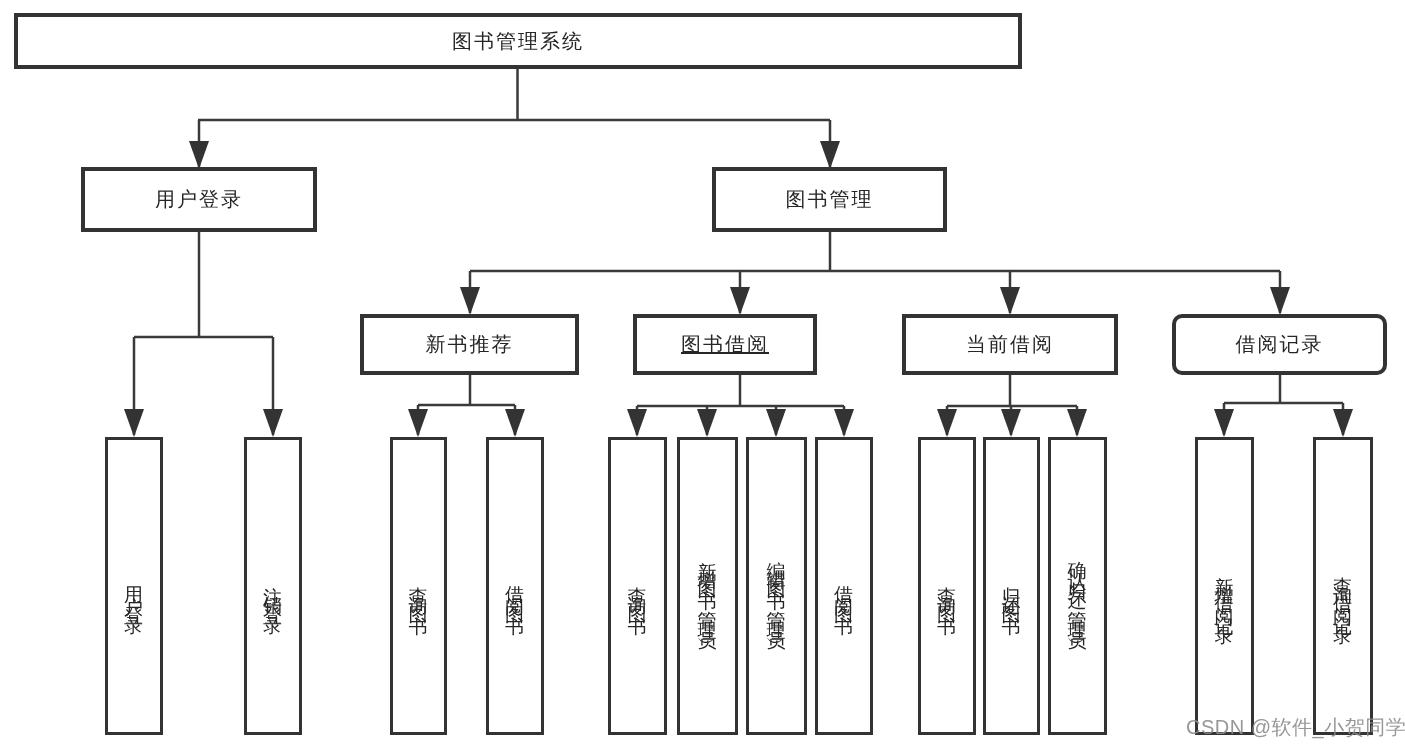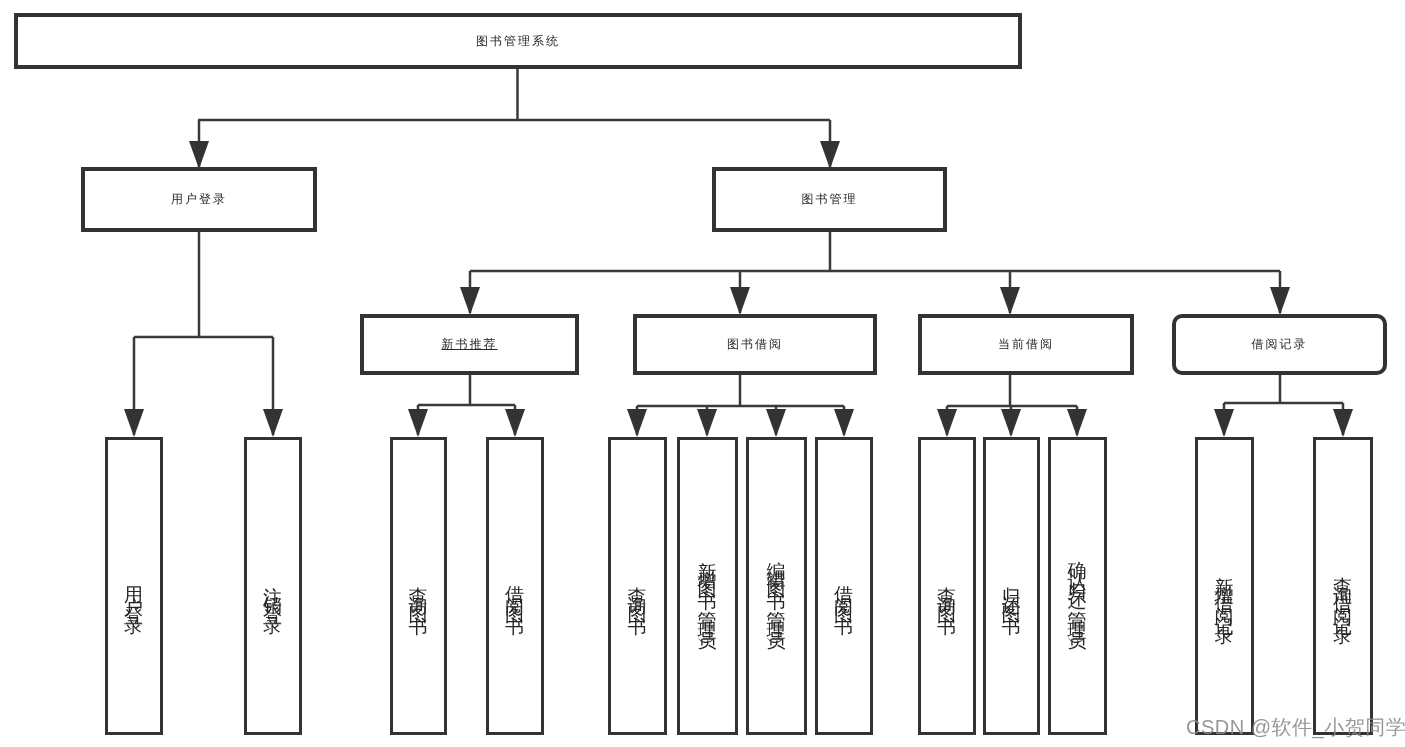--- a/index.html
+++ b/index.html
@@ -25,21 +25,21 @@
     background: #ffffff;
     border: 3px solid #333333;
     display: flex;
     align-items: center;
     justify-content: center;
     color: #262626;
   }
   .box.lvl { border-width: 4px; }
 
   .h-text {
-    font-size: 12px;
+    font-size: 20px;
     letter-spacing: 2px;
     white-space: nowrap;
   }
 
   .v-text {
     writing-mode: vertical-lr;
     text-orientation: mixed;
     font-size: 19px;
     line-height: 1;
     letter-spacing: 10px;
@@ -124,27 +124,27 @@
     <span class="h-text">图书管理</span>
   </div>
 
   <div class="box" style="left:105px; top:437px; width:58px; height:298px;">
     <span class="v-text">用户登录</span>
   </div>
   <div class="box" style="left:244px; top:437px; width:58px; height:298px;">
     <span class="v-text">注销登录</span>
   </div>
 
-  <div class="box lvl" style="left:360px; top:314px; width:219px; height:61px;text-decoration:underline;">
+  <div class="box lvl" style="left:360px; top:314px; width:219px; height:61px;">
     <span class="h-text">新书推荐</span>
   </div>
-  <div class="box lvl" style="left:633px; top:314px; width:244px; height:61px;">
+  <div class="box lvl" style="left:633px; top:314px; width:184px; height:61px;text-decoration:underline;">
     <span class="h-text">图书借阅</span>
   </div>
-  <div class="box lvl" style="left:902px; top:314px; width:216px; height:61px;margin-left:16px;">
+  <div class="box lvl" style="left:902px; top:314px; width:216px; height:61px;">
     <span class="h-text">当前借阅</span>
   </div>
   <div class="box lvl" style="left:1172px; top:314px; width:215px; height:61px;border-radius:10px;">
     <span class="h-text">借阅记录</span>
   </div>
 
   <div class="box" style="left:390px; top:437px; width:57px; height:298px;">
     <span class="v-text">查询图书</span>
   </div>
   <div class="box" style="left:486px; top:437px; width:58px; height:298px;">

